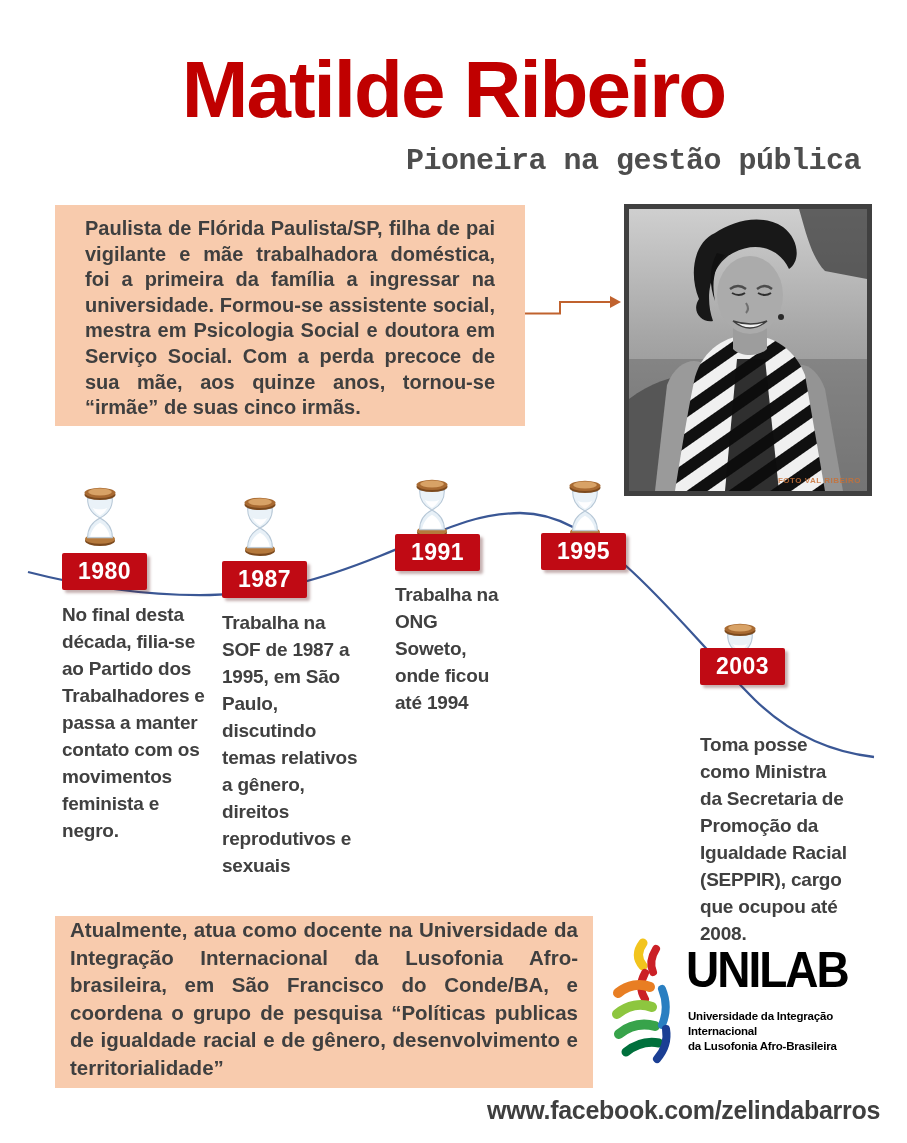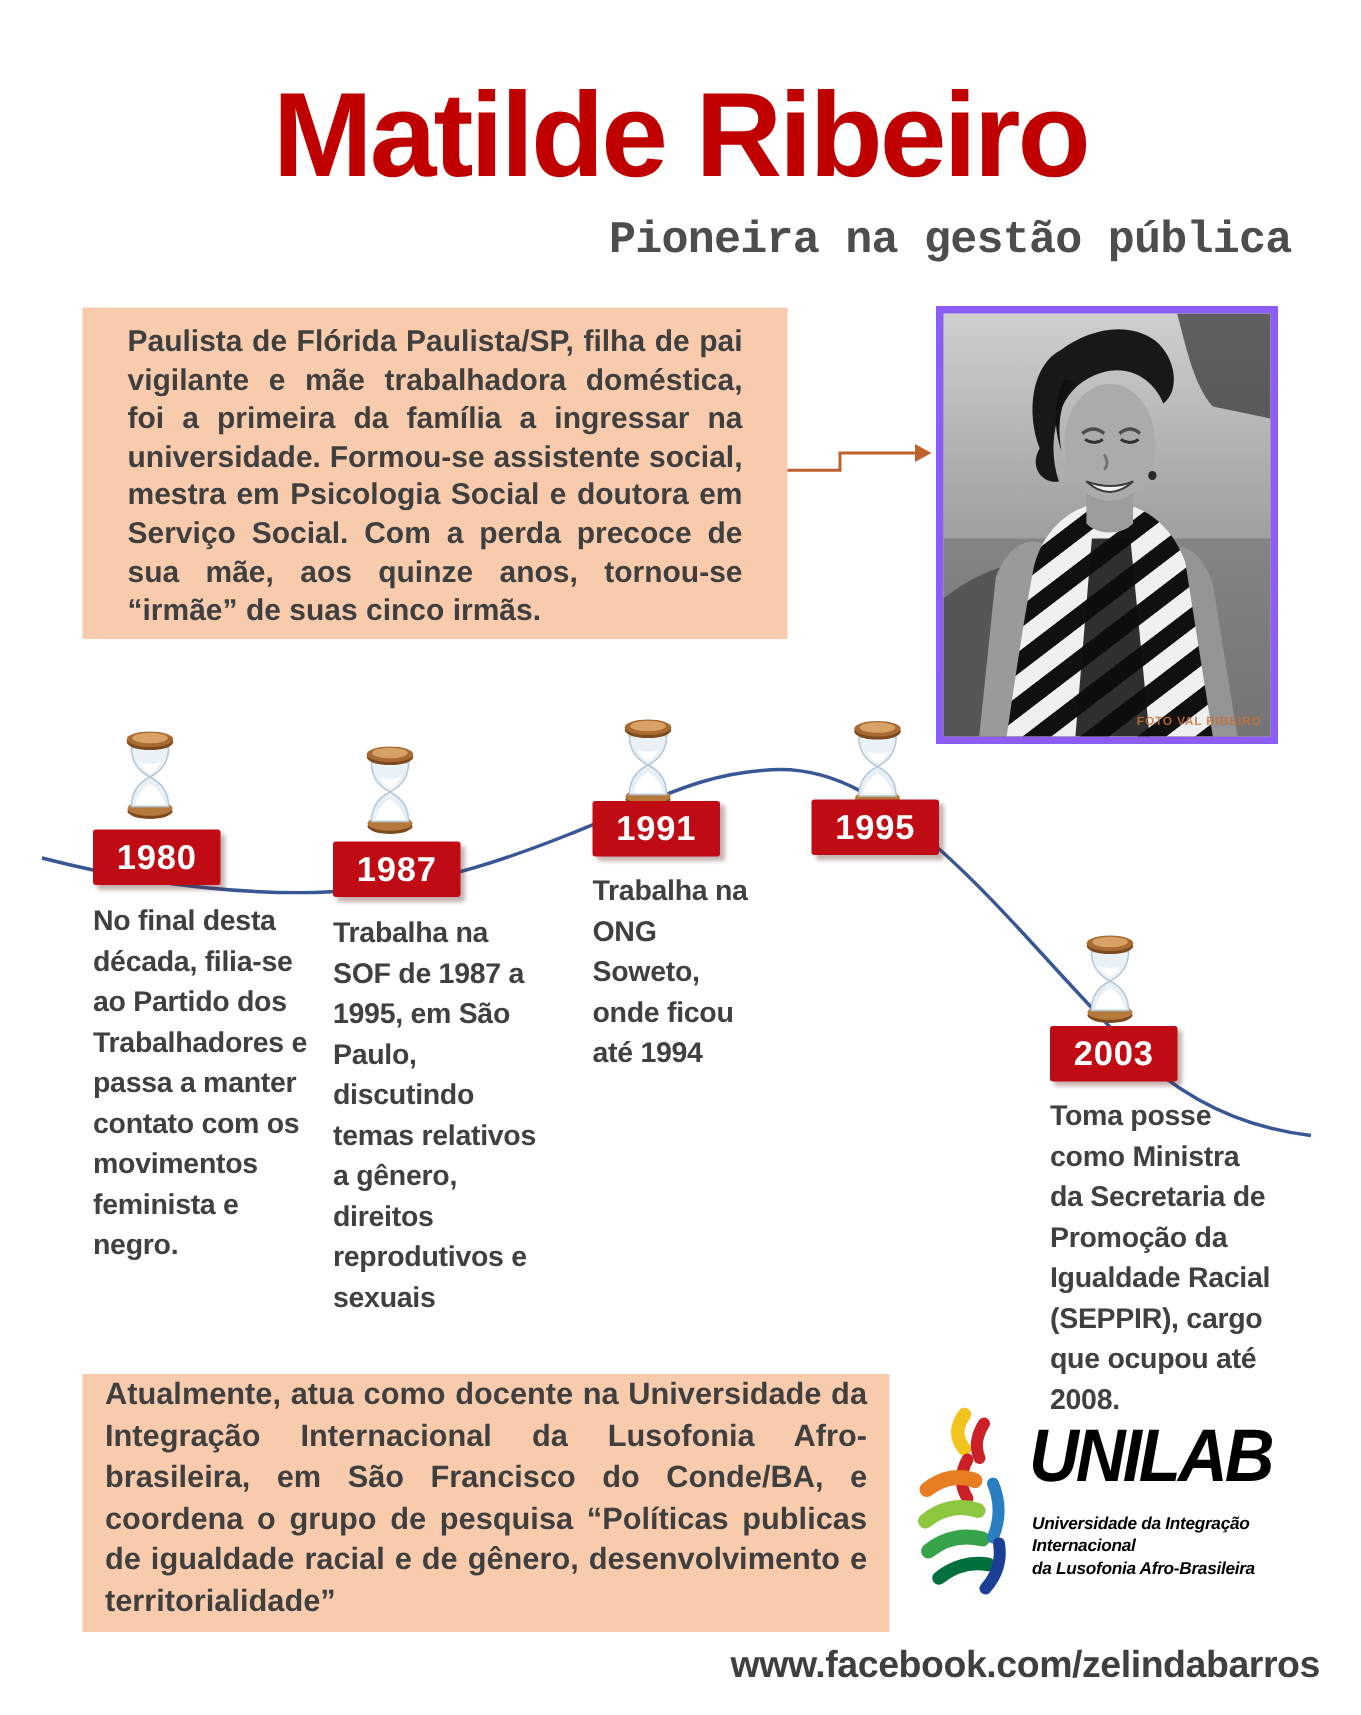--- a/index.html
+++ b/index.html
@@ -32,22 +32,22 @@
     left:55px; top:205px; width:470px; height:221px;
     padding:11px 30px; font-size:20px; line-height:25.6px;
   }
   .bottom-box {
     left:55px; top:916px; width:538px; height:172px;
     padding:0 15px; font-size:20.5px; line-height:27.5px;
   }
 
   
   .photo-frame {
-    left:624px; top:204px; width:228px; height:292px;
-    border:5px solid #8b5cf6; background:#b9b9b9;
+    left:624px; top:204px; width:248px; height:292px;
+    border:5px solid #404040; background:#b9b9b9;
   }
   .photo-frame svg { display:block; width:100%; height:100%; }
   .photo-watermark {
     position:absolute; right:6px; bottom:6px;
     font-size:8px; font-weight:bold; color:#c87137; letter-spacing:0.5px;
     opacity:0.85;
   }
 
   
   .layer-svg { left:0; top:0; width:907px; height:1143px; pointer-events:none; }
@@ -59,21 +59,21 @@
     font-size:23px; font-weight:bold; text-align:center; line-height:37px;
     border-radius:2px; box-shadow:3px 3px 3px rgba(90,30,30,0.35);
     letter-spacing:0.5px;
   }
   .event-desc {
     white-space:pre-line; font-size:19px; font-weight:bold;
     color:#404040; line-height:27px; letter-spacing:-0.2px;
   }
 
   
-  .logo { left:610px; top:935px; width:270px; height:140px;font-style:italic; }
+  .logo { left:610px; top:935px; width:270px; height:140px; }
   .logo-mark { position:absolute; left:0; top:2px; width:72px; height:132px; }
   .logo-word {
     position:absolute; left:76px; top:6px;
     font-size:46px; font-weight:bold; color:#000000; letter-spacing:-2px;
     transform:scaleY(1.08); transform-origin:top left;
   }
   .logo-tagline {
     position:absolute; left:78px; top:74px;
     font-size:11.5px; font-weight:bold; color:#000000; line-height:15px;
     letter-spacing:-0.2px;
@@ -208,21 +208,21 @@
 até 1994</div>
 
   <svg class="abs hourglass" style="left:562px; top:479px;">
       <use href="#hourglass"></use>
     </svg>
   <div class="abs badge" style="left:541px; top:533px;">1995</div>
 
   <svg class="abs hourglass" style="left:717px; top:622px;">
       <use href="#hourglass"></use>
     </svg>
-  <div class="abs badge" style="left:700px; top:684px;">2003</div>
+  <div class="abs badge" style="left:700px; top:648px;">2003</div>
   <div class="abs event-desc" style="left:700px; top:731px; width:178px;">Toma posse
 como Ministra
 da Secretaria de
 Promoção da
 Igualdade Racial
 (SEPPIR), cargo
 que ocupou até
 2008.</div>
 
   <div class="abs peach-box bottom-box">

